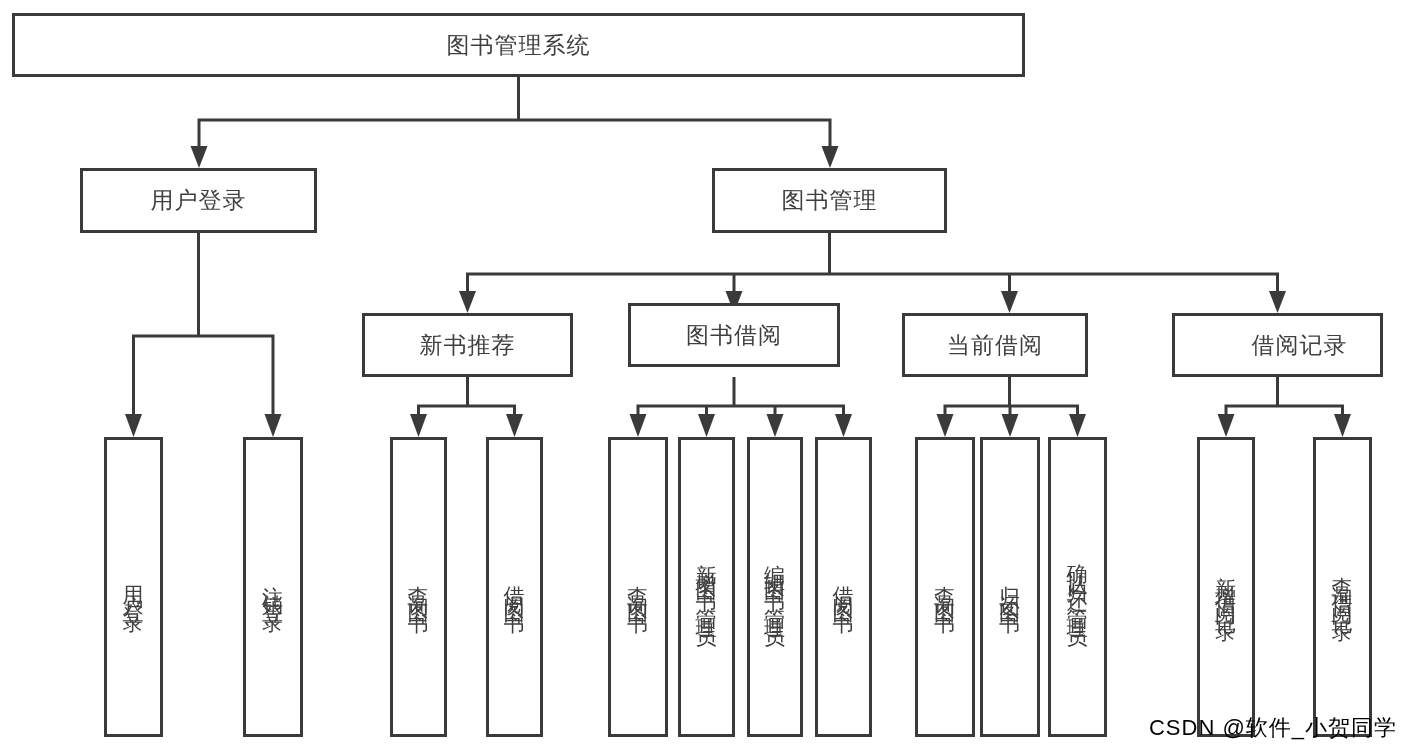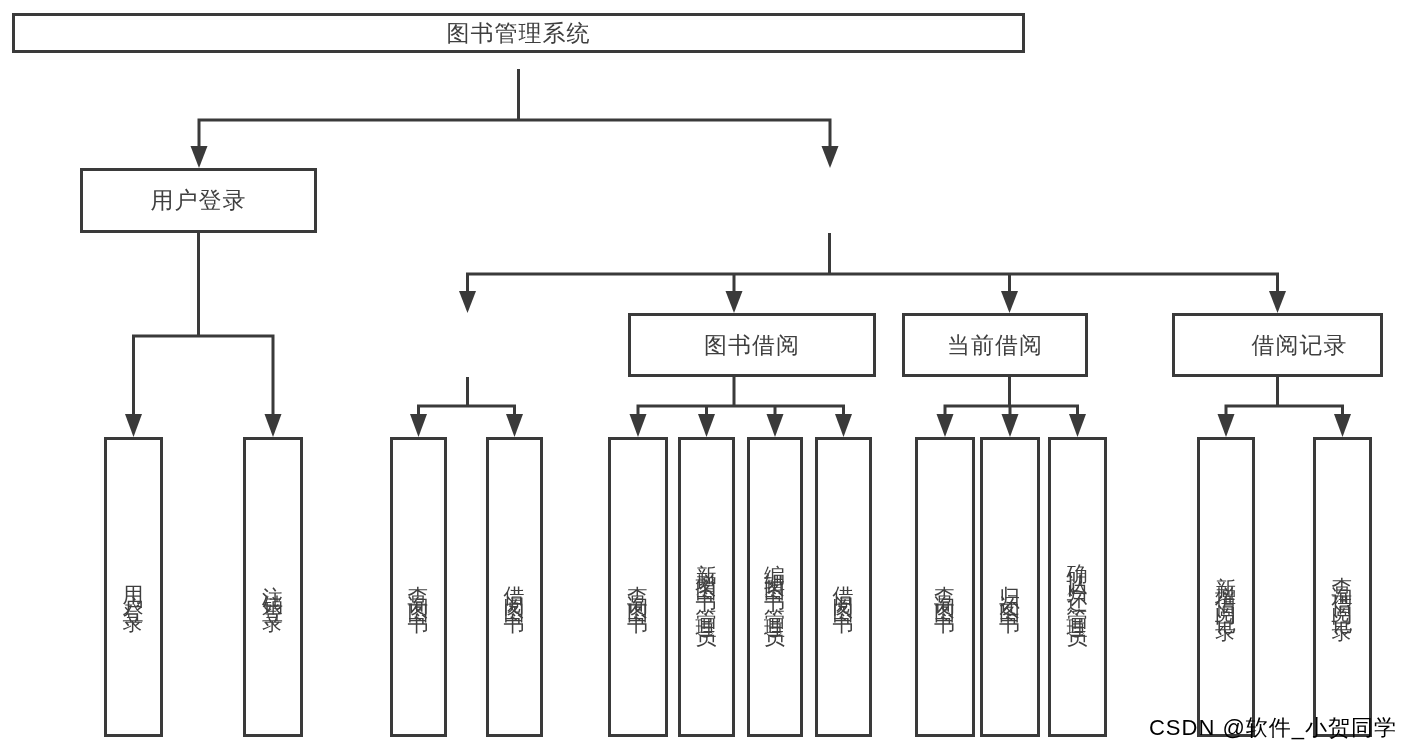--- a/index.html
+++ b/index.html
@@ -103,25 +103,27 @@
       <polygon points="766.5,414 783.5,414 775,437"></polygon>
       <polygon points="835,414 852,414 843.5,437"></polygon>
       <polygon points="936.5,414 953.5,414 945,437"></polygon>
       <polygon points="1001.5,414 1018.5,414 1010,437"></polygon>
       <polygon points="1069,414 1086,414 1077.5,437"></polygon>
       <polygon points="1217.5,414 1234.5,414 1226,437"></polygon>
       <polygon points="1334,414 1351,414 1342.5,437"></polygon>
     </g>
   </svg>
 
-  <div class="node" style="left:12px; top:13px; width:1013px; height:40px;">图书管理系统</div>
+  <div class="node" style="left:12px; top:13px; width:1013px; height:64px;">图书管理系统</div>
 
   <div class="node" style="left:80px; top:168px; width:237px; height:65px;">用户登录</div>
+  <div class="node" style="left:712px; top:168px; width:235px; height:65px;">图书管理</div>
 
-  <div class="node" style="left:628px; top:313px; width:248px; height:64px;">图书借阅</div>
+  <div class="node" style="left:362px; top:313px; width:211px; height:64px;">新书推荐</div>
+  <div class="node" style="left:628px; top:303px; width:212px; height:64px;">图书借阅</div>
   <div class="node" style="left:902px; top:313px; width:186px; height:64px;">当前借阅</div>
   <div class="node" style="left:1172px; top:313px; width:211px; height:64px;padding-left:44px;">借阅记录</div>
 
   <div class="leaf" style="left:104px; width:59px;">
     <span class="vtext">用户登录</span>
   </div>
   <div class="leaf" style="left:243px; width:60px;">
     <span class="vtext">注销登录</span>
   </div>
 

